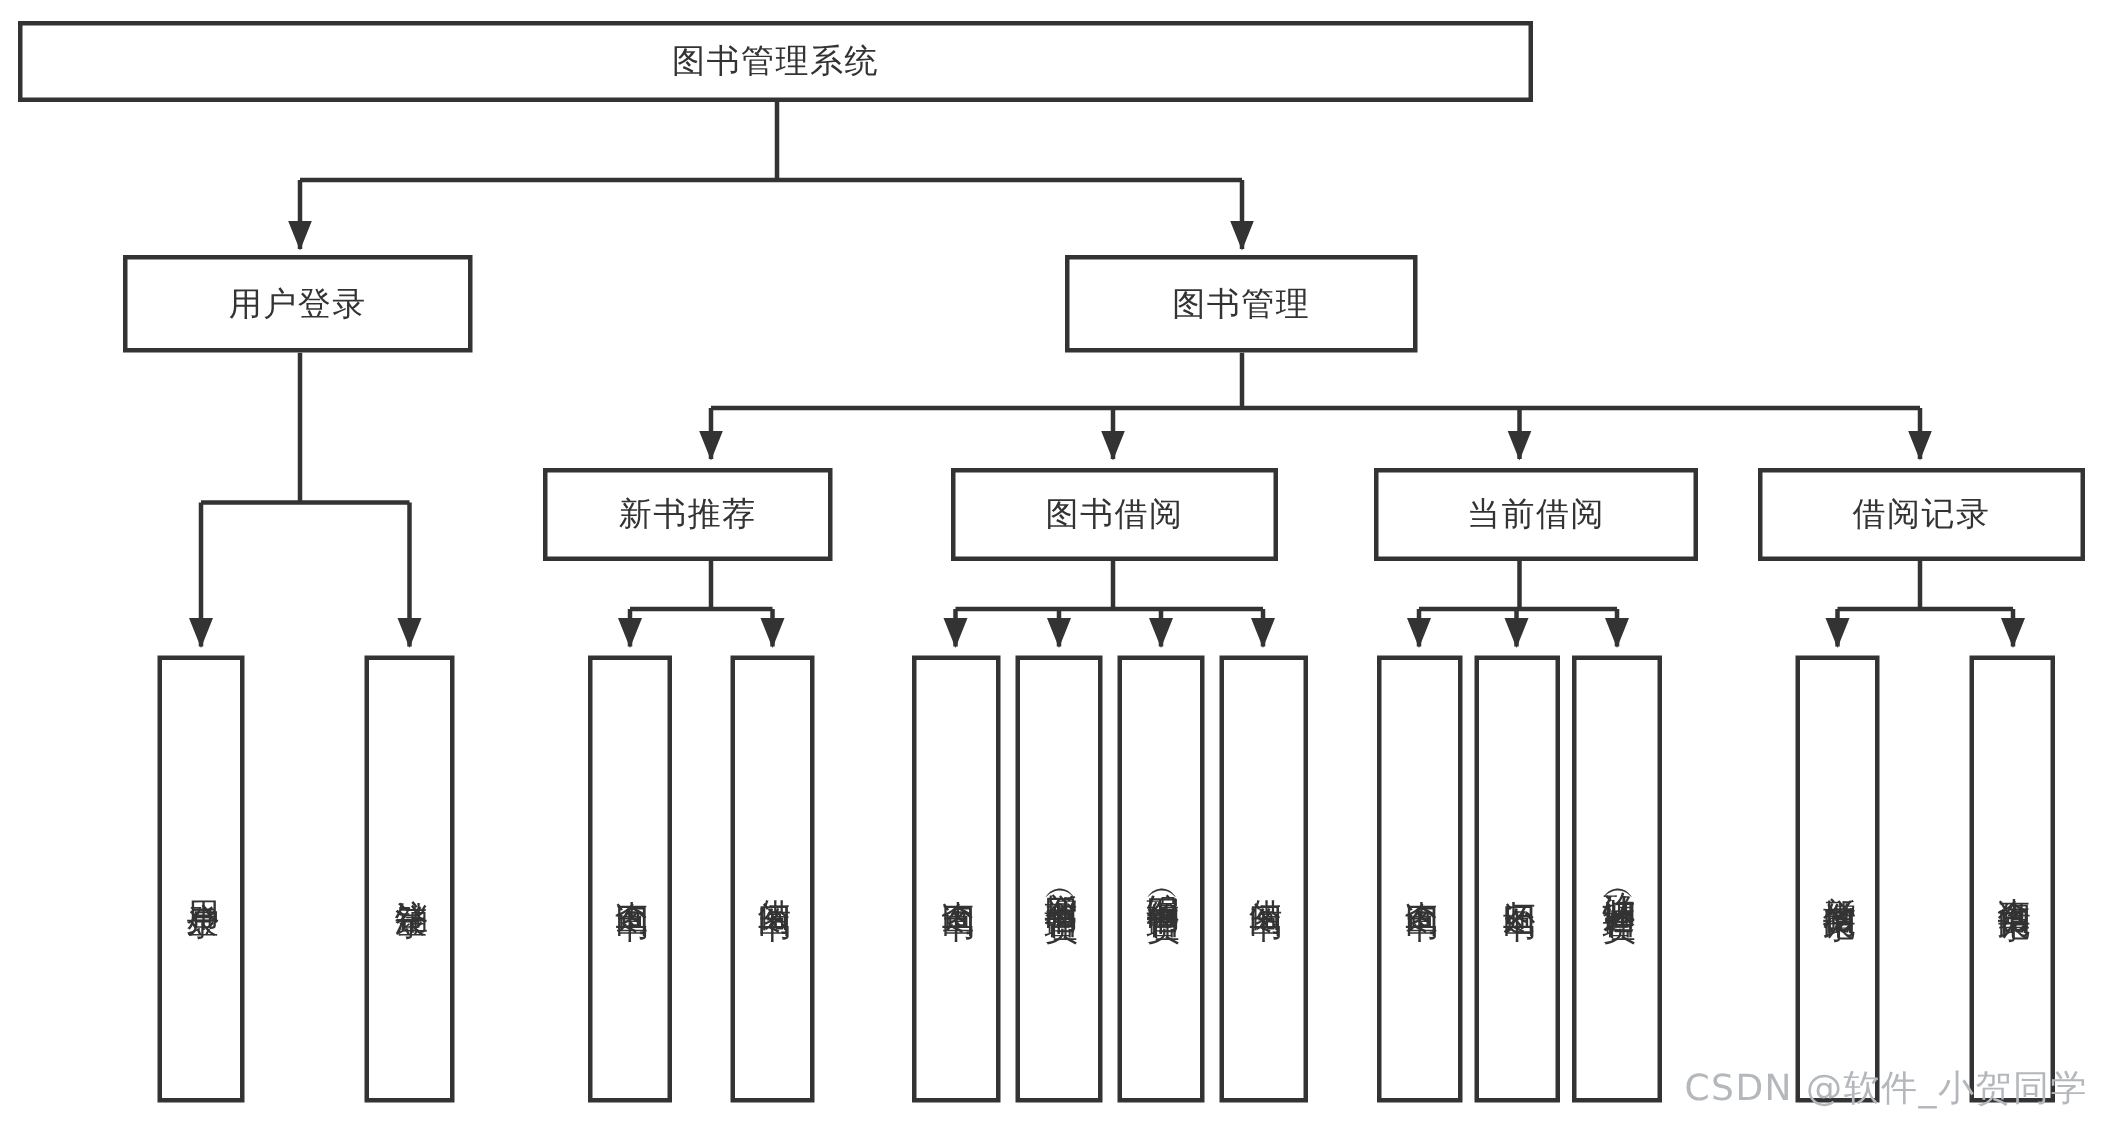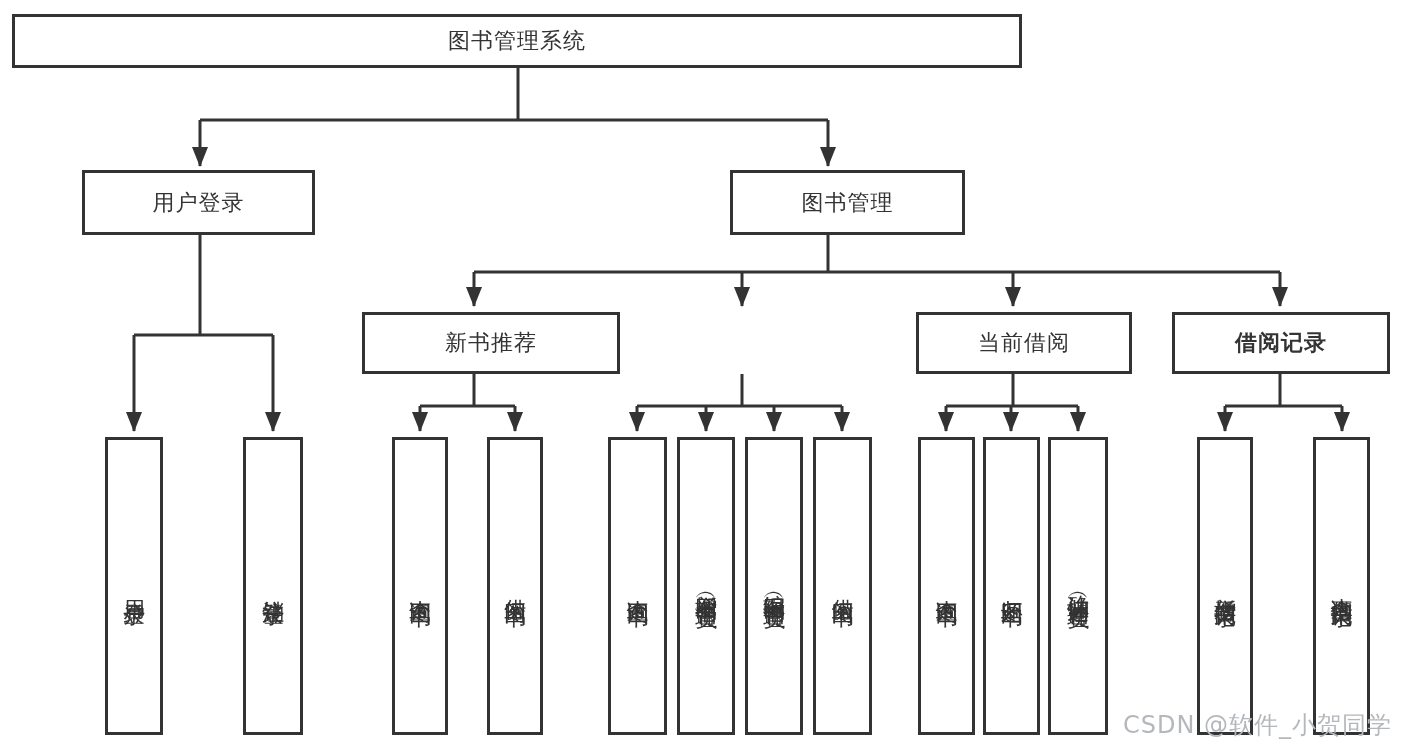--- a/index.html
+++ b/index.html
@@ -84,31 +84,34 @@
     </g>
   </svg>
 
   <div class="box" style="left:12px;top:14px;width:1010px;height:54px;">
     <span class="hlabel">图书管理系统</span>
   </div>
 
   <div class="box" style="left:82px;top:170px;width:233px;height:65px;">
     <span class="hlabel">用户登录</span>
   </div>
-  <div class="box" style="left:730px;top:170px;width:235px;height:65px;">
+  <div class="box" style="left:710px;top:170px;width:235px;height:65px;">
     <span class="hlabel">图书管理</span>
   </div>
 
-  <div class="box" style="left:362px;top:312px;width:258px;height:62px;">
+  <div class="box" style="left:362px;top:312px;width:193px;height:62px;">
     <span class="hlabel">新书推荐</span>
+  </div>
+  <div class="box" style="left:634px;top:312px;width:218px;height:62px;">
+    <span class="hlabel">图书借阅</span>
   </div>
   <div class="box" style="left:905px;top:312px;width:216px;height:62px;margin-left:11px;">
     <span class="hlabel">当前借阅</span>
   </div>
-  <div class="box" style="left:1172px;top:312px;width:218px;height:62px;font-weight:bold;">
+  <div class="box" style="left:1172px;top:312px;width:218px;height:62px;">
     <span class="hlabel">借阅记录</span>
   </div>
 
   <div class="box vbox" style="left:105px;width:58px;">
     <span class="vlabel">用户登录</span>
   </div>
   <div class="box vbox" style="left:243px;width:60px;">
     <span class="vlabel">注销登录</span>
   </div>
 

